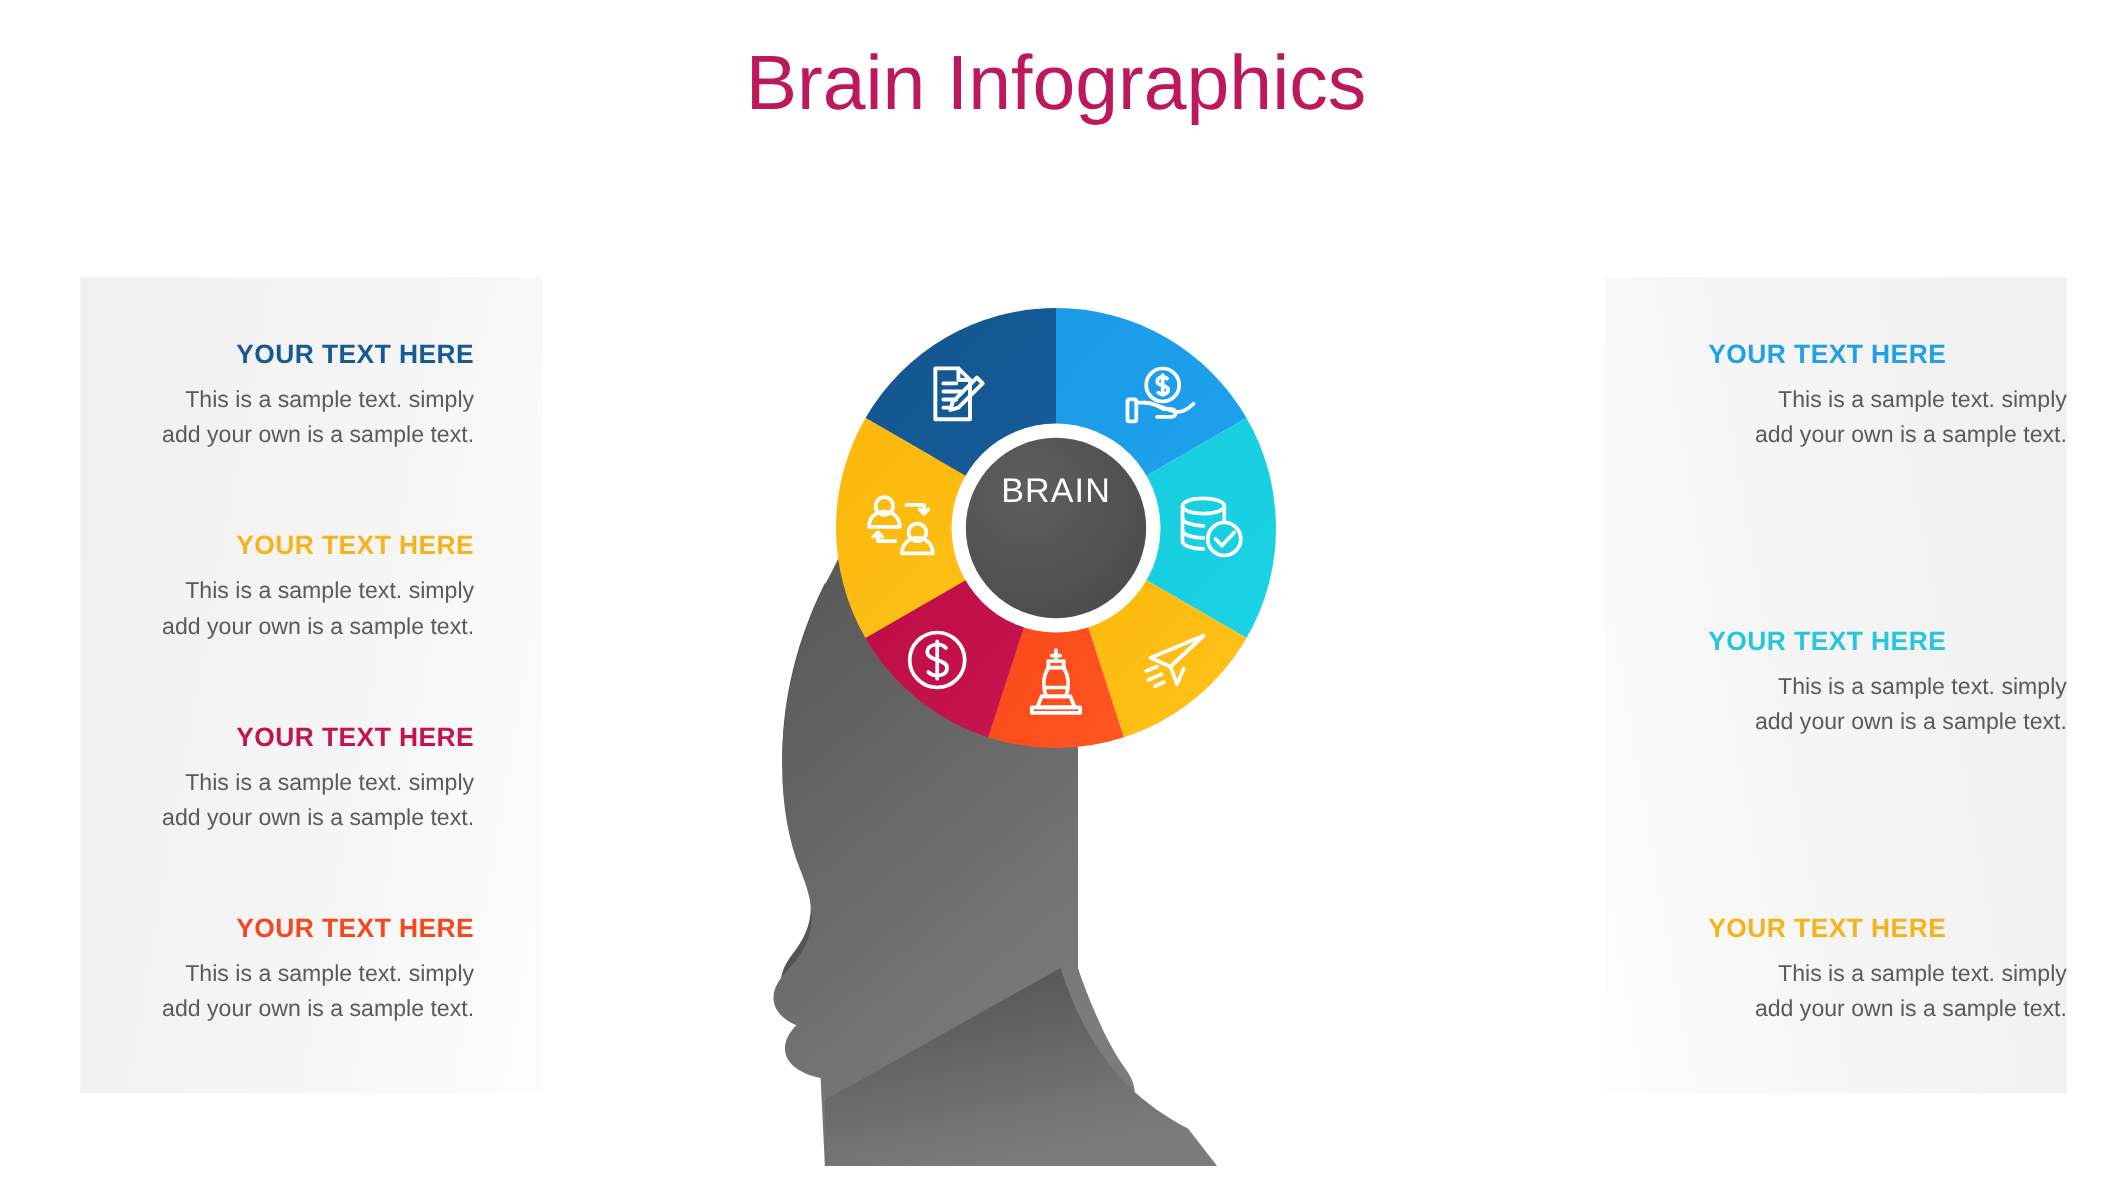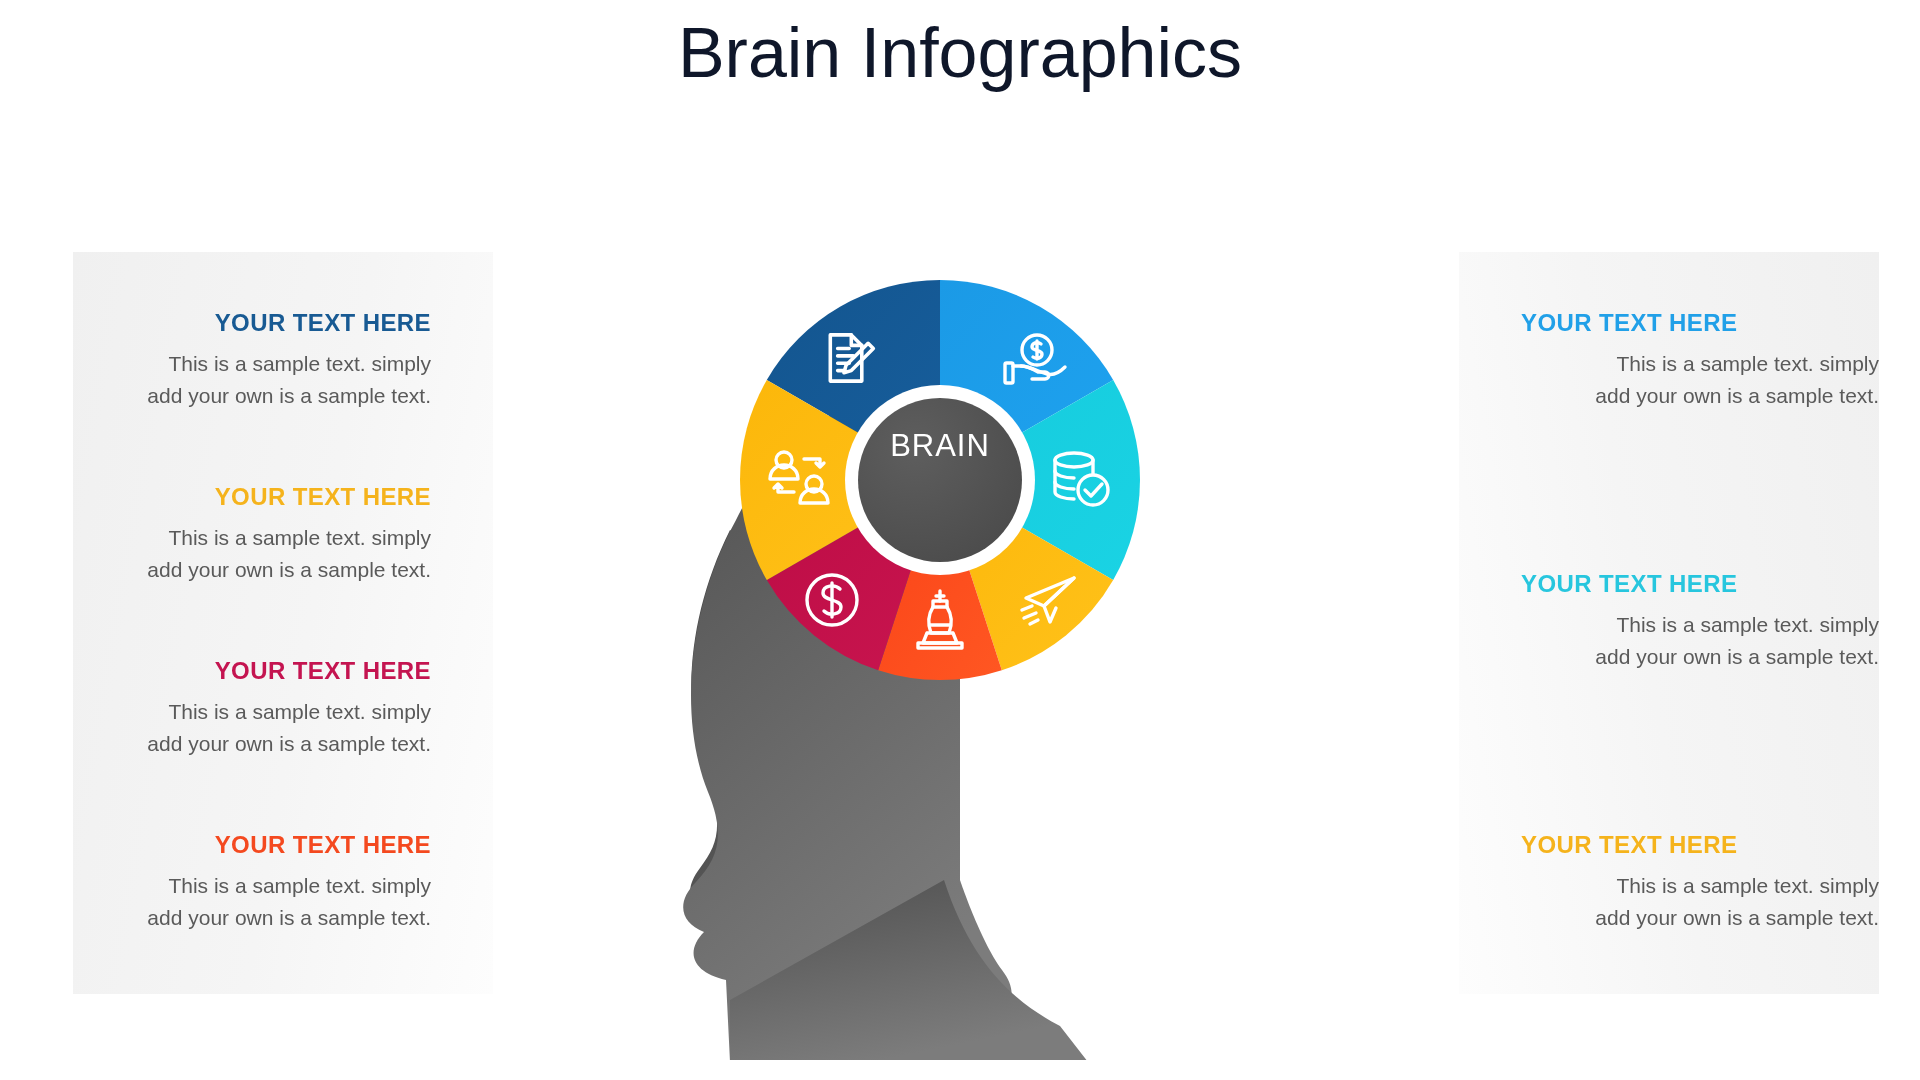--- a/index.html
+++ b/index.html
@@ -7,24 +7,24 @@
     width: 1920px; height: 1080px;
     background: #ffffff;
     font-family: "Liberation Sans", sans-serif;
     overflow: hidden;
   }
   .slide { position: relative; width: 1920px; height: 1080px; background: #fff; }
 
   
   .header { position: absolute; top: 0; left: 0; width: 1920px; text-align: center; }
   .title {
-    margin-top: 15px;
+    margin-top: 37px;
     font-size: 70px;
     font-weight: 400;
-    color: #0f172a;
+    color: #be185d;
     letter-spacing: 0px;
     line-height: 1.1;
   }
   .subtitle {
     margin-top: 22px;
     font-size: 27px;
     font-weight: 400;
     color: #6b6b6b;
   }
 
@@ -38,20 +38,21 @@
   }
   .panel-left  { left: 73px; background: linear-gradient(100deg, #f0f0f0 0%, #f5f5f5 55%, #fdfdfd 100%); }
   .panel-right { left: 1459px; background: linear-gradient(260deg, #f0f0f0 0%, #f5f5f5 55%, #fdfdfd 100%); }
 
   .entry { position: absolute; width: 100%; }
   .entry .eh {
     font-size: 24px;
     font-weight: bold;
     letter-spacing: 0.4px;
     line-height: 1.1;
+    padding-left: 32px;
   }
   .entry .eb {
     margin-top: 12px;
     font-size: 21px;
     color: #5a5a5a;
     line-height: 1.52;
     text-align: right;
   }
   .panel-left .entry { text-align: right; padding-right: 62px; }
   .panel-right .entry { text-align: left; padding-left: 62px; }
@@ -59,21 +60,21 @@
   .panel-left  .entry:nth-of-type(1) { top: 58px; }
   .panel-left  .entry:nth-of-type(2) { top: 232px; }
   .panel-left  .entry:nth-of-type(3) { top: 406px; }
   .panel-left  .entry:nth-of-type(4) { top: 580px; }
 
   .panel-right .entry:nth-of-type(1) { top: 58px; }
   .panel-right .entry:nth-of-type(2) { top: 319px; }
   .panel-right .entry:nth-of-type(3) { top: 580px; }
 
   
-  .stage { position: absolute; left: 540px; top: 240px; width: 800px; height: 820px; }
+  .stage { position: absolute; left: 560px; top: 240px; width: 800px; height: 820px; }
   .stage svg { display: block; }
   .hub-label {
     position: absolute;
     left: 0; top: 0; width: 800px; height: 820px;
     pointer-events: none;
   }
   .hub-text {
     position: absolute;
     left: 296px; top: 188px;
     width: 208px;

